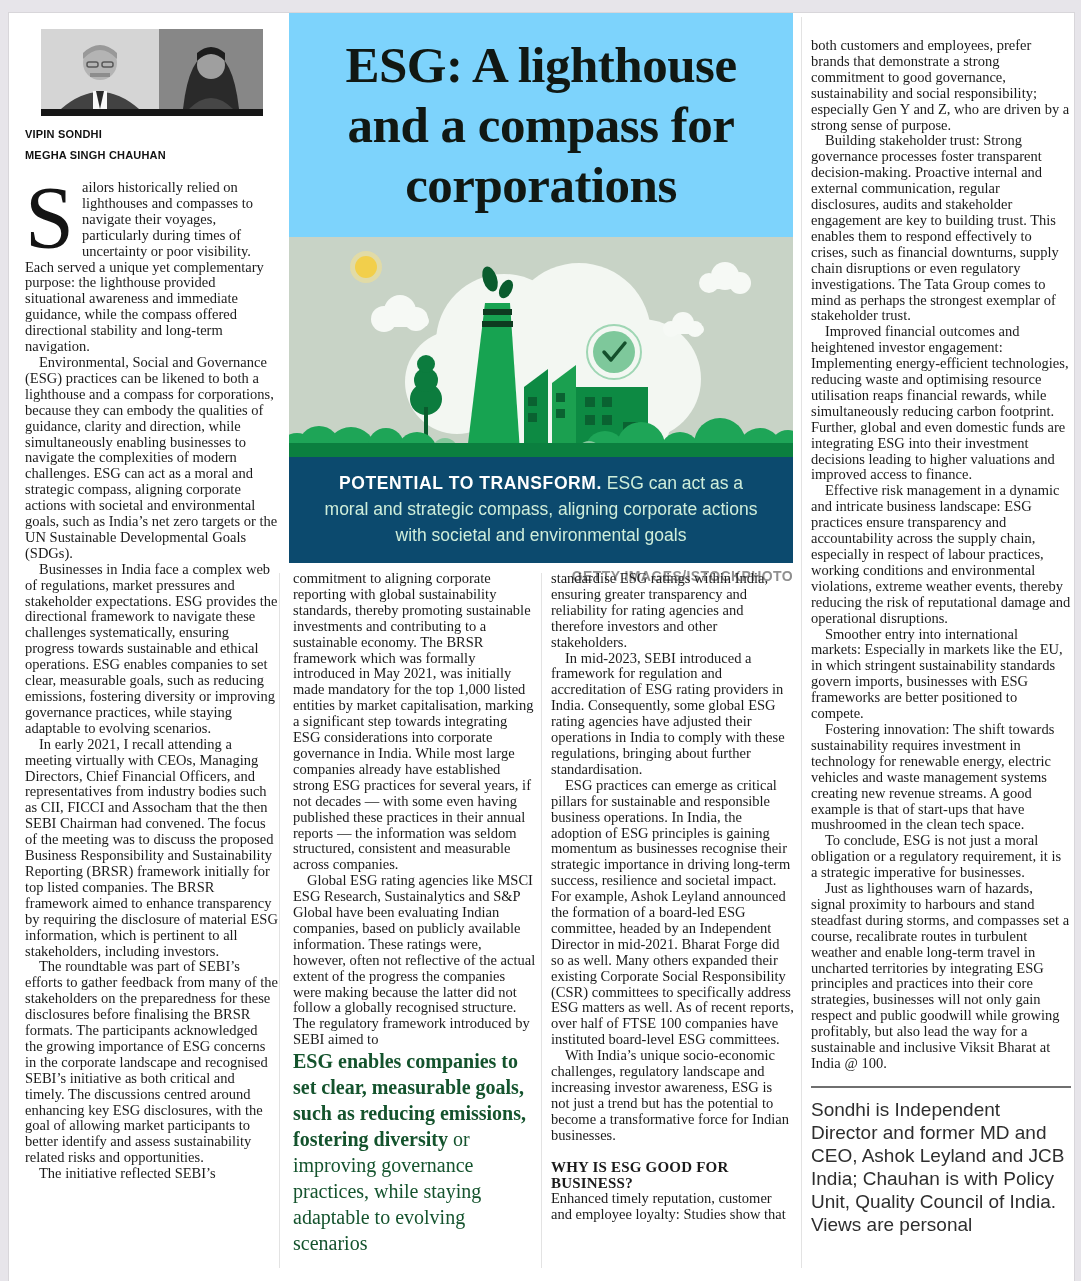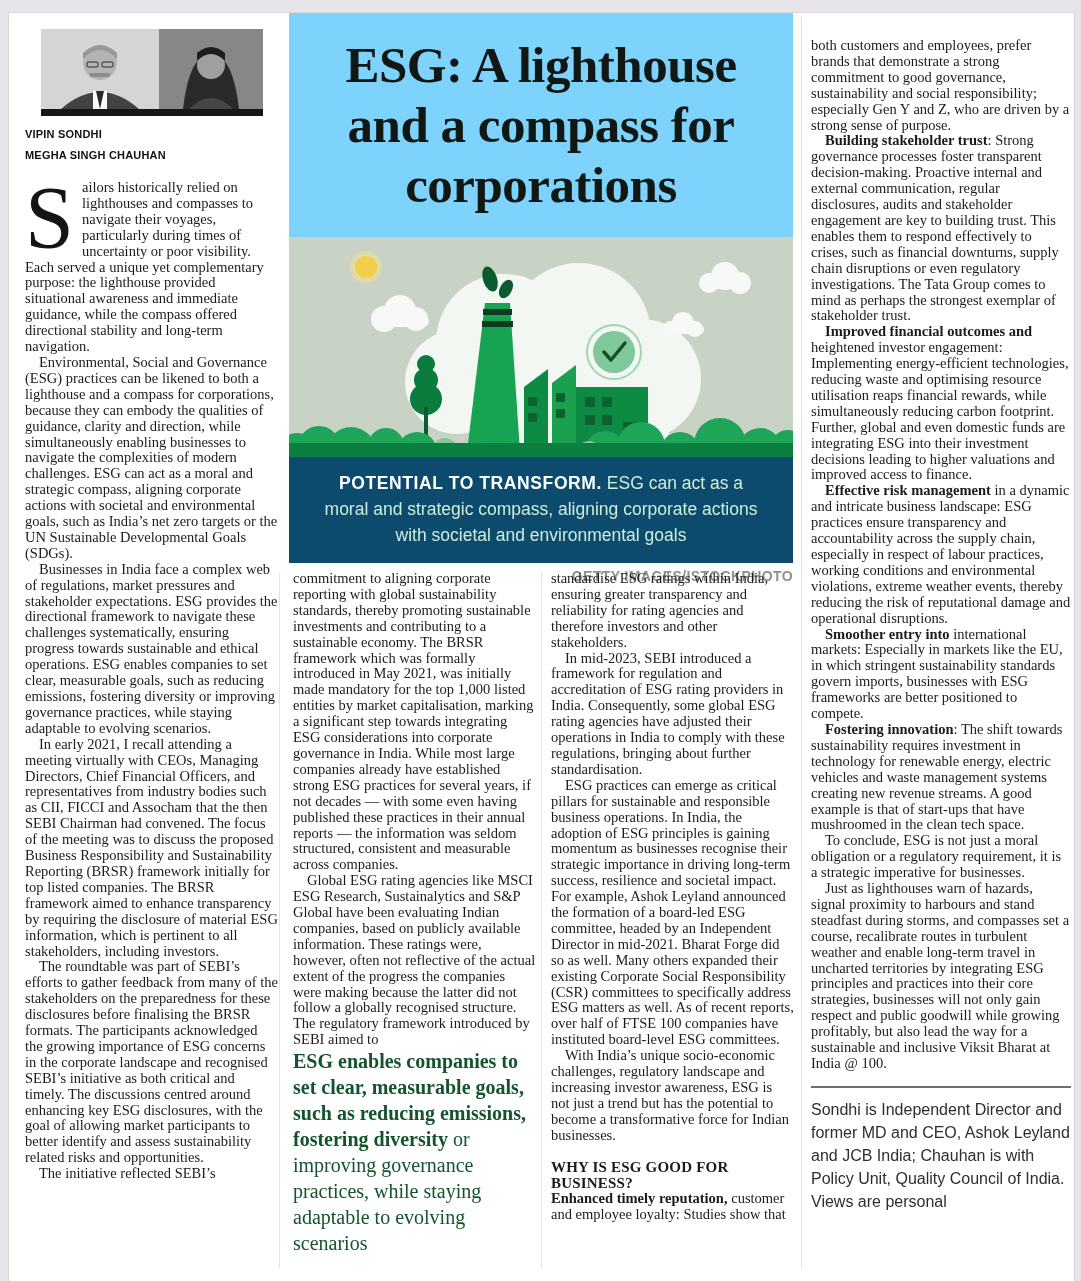--- a/index.html
+++ b/index.html
@@ -44,24 +44,24 @@
   .band{background:#0c4a6e;padding:13px 26px 15px 26px;text-align:center;
         font-family:"Liberation Sans", sans-serif;font-size:17.5px;line-height:26px;color:#cfeeda;}
   .band .kicker{color:#ffffff;font-weight:800;letter-spacing:.6px;}
   .credit{font-family:"Liberation Sans", sans-serif;font-size:14px;font-weight:700;
           letter-spacing:.4px;color:#8f8f8f;text-align:right;margin-top:5px;}
   
   .pullquote{margin-top:13px;font-size:20px;line-height:26px;color:#14532d;}
   .pullquote .pq-b{font-weight:700;}
   
   .section-head{font-weight:700;font-size:15px;margin-top:16px !important;letter-spacing:.2px;}
-  .lead{font-weight:700;}
+  .lead{font-weight:400;}
   
   .foot-rule{border:none;border-top:2px solid #6f6f6f;margin:14px 0 10px 0;width:100%;}
-  .footnote{font-family:"Liberation Sans", sans-serif;font-size:16px;line-height:23px;color:#2e2e2e;}
+  .footnote{font-family:"Liberation Sans", sans-serif;font-size:19px;line-height:23px;color:#2e2e2e;}
 </style>
 </head>
 <body>
 
 <div class="page">
 
   <div class="col" id="col1">
     <div class="photos">
       <svg width="118" height="80">
         <rect width="118" height="80" fill="#d9d9d9"></rect>

